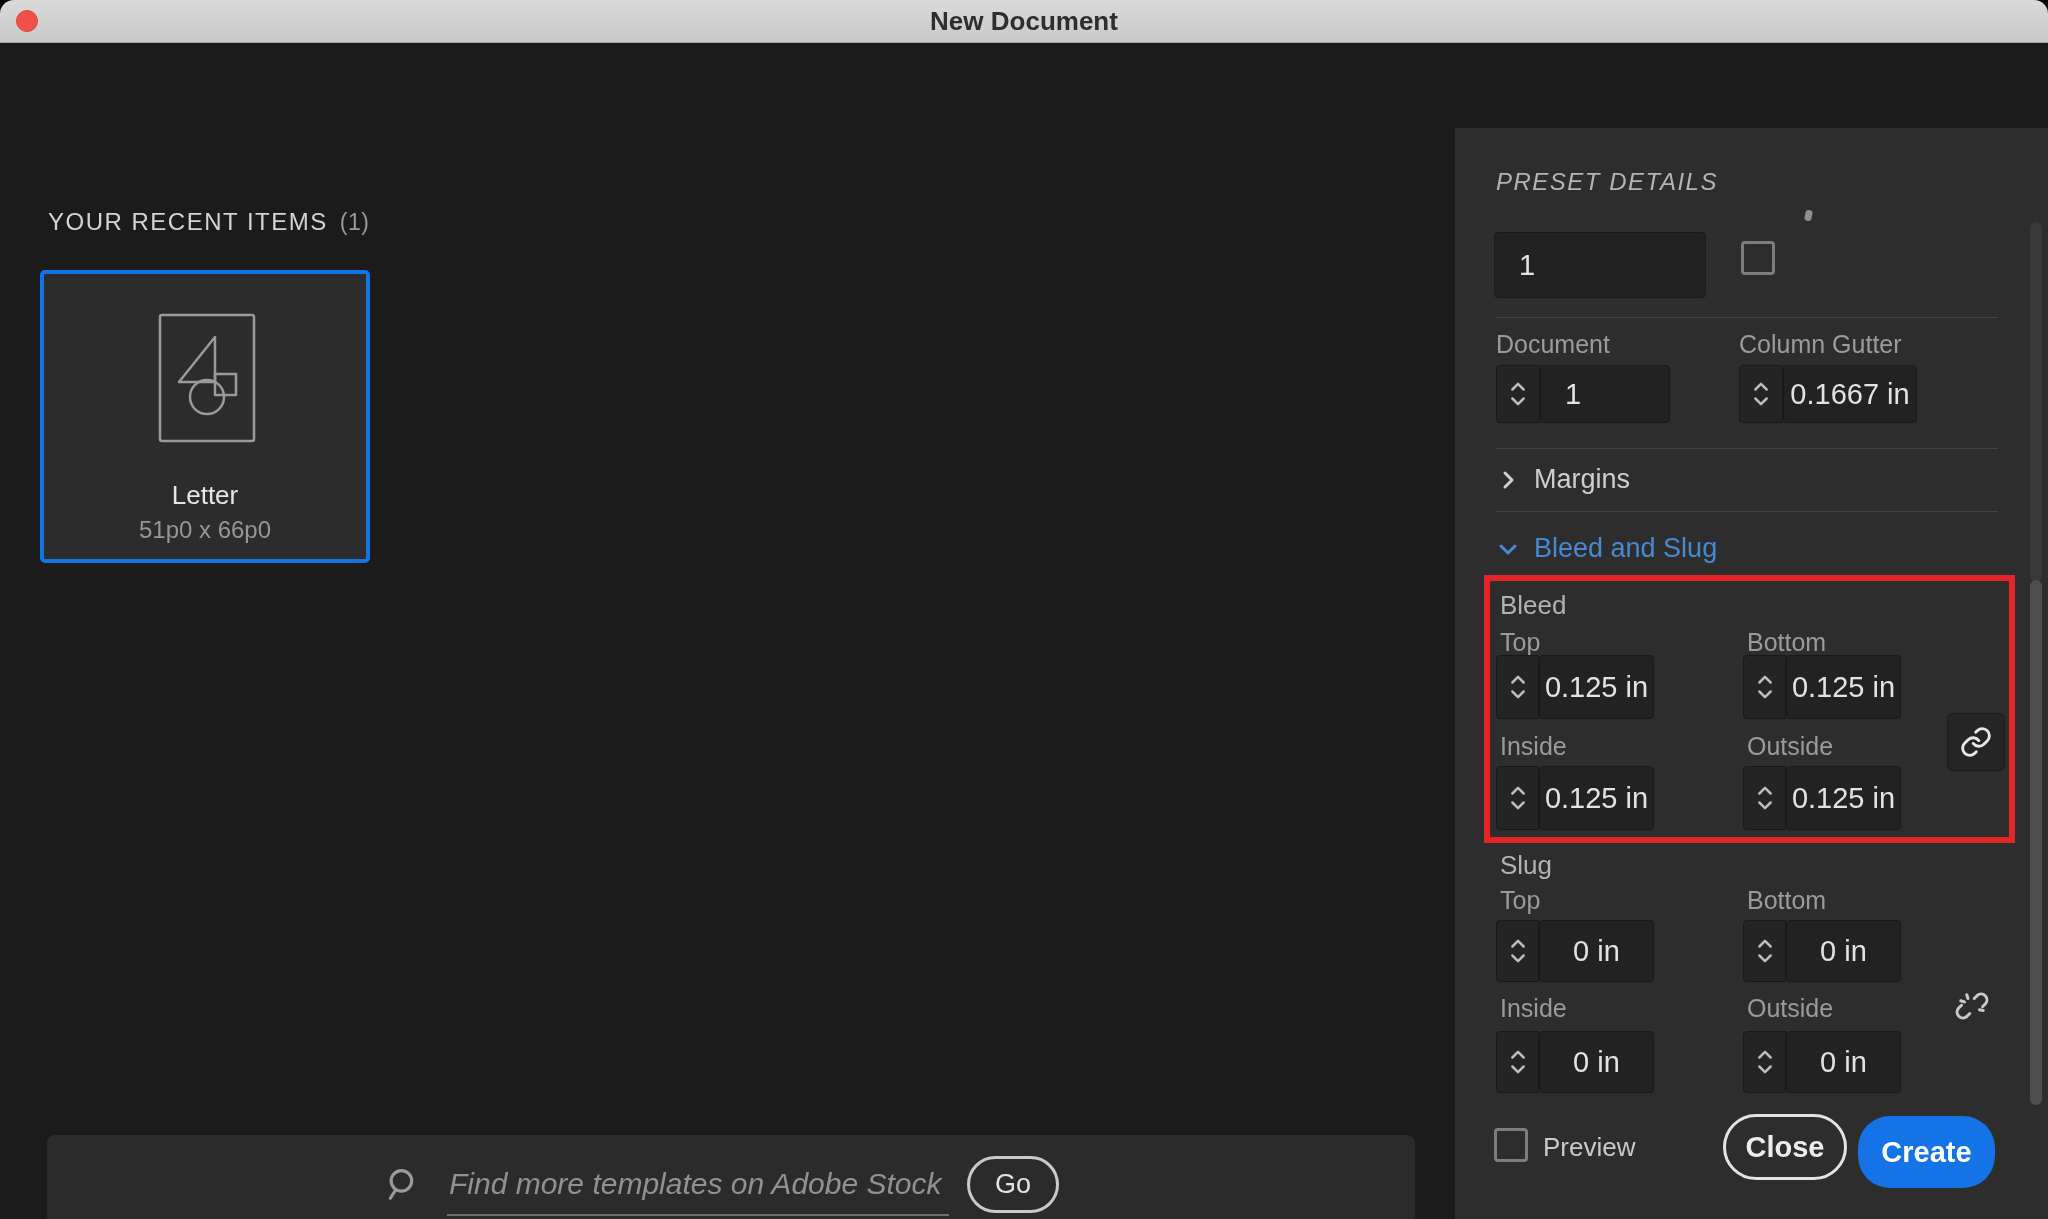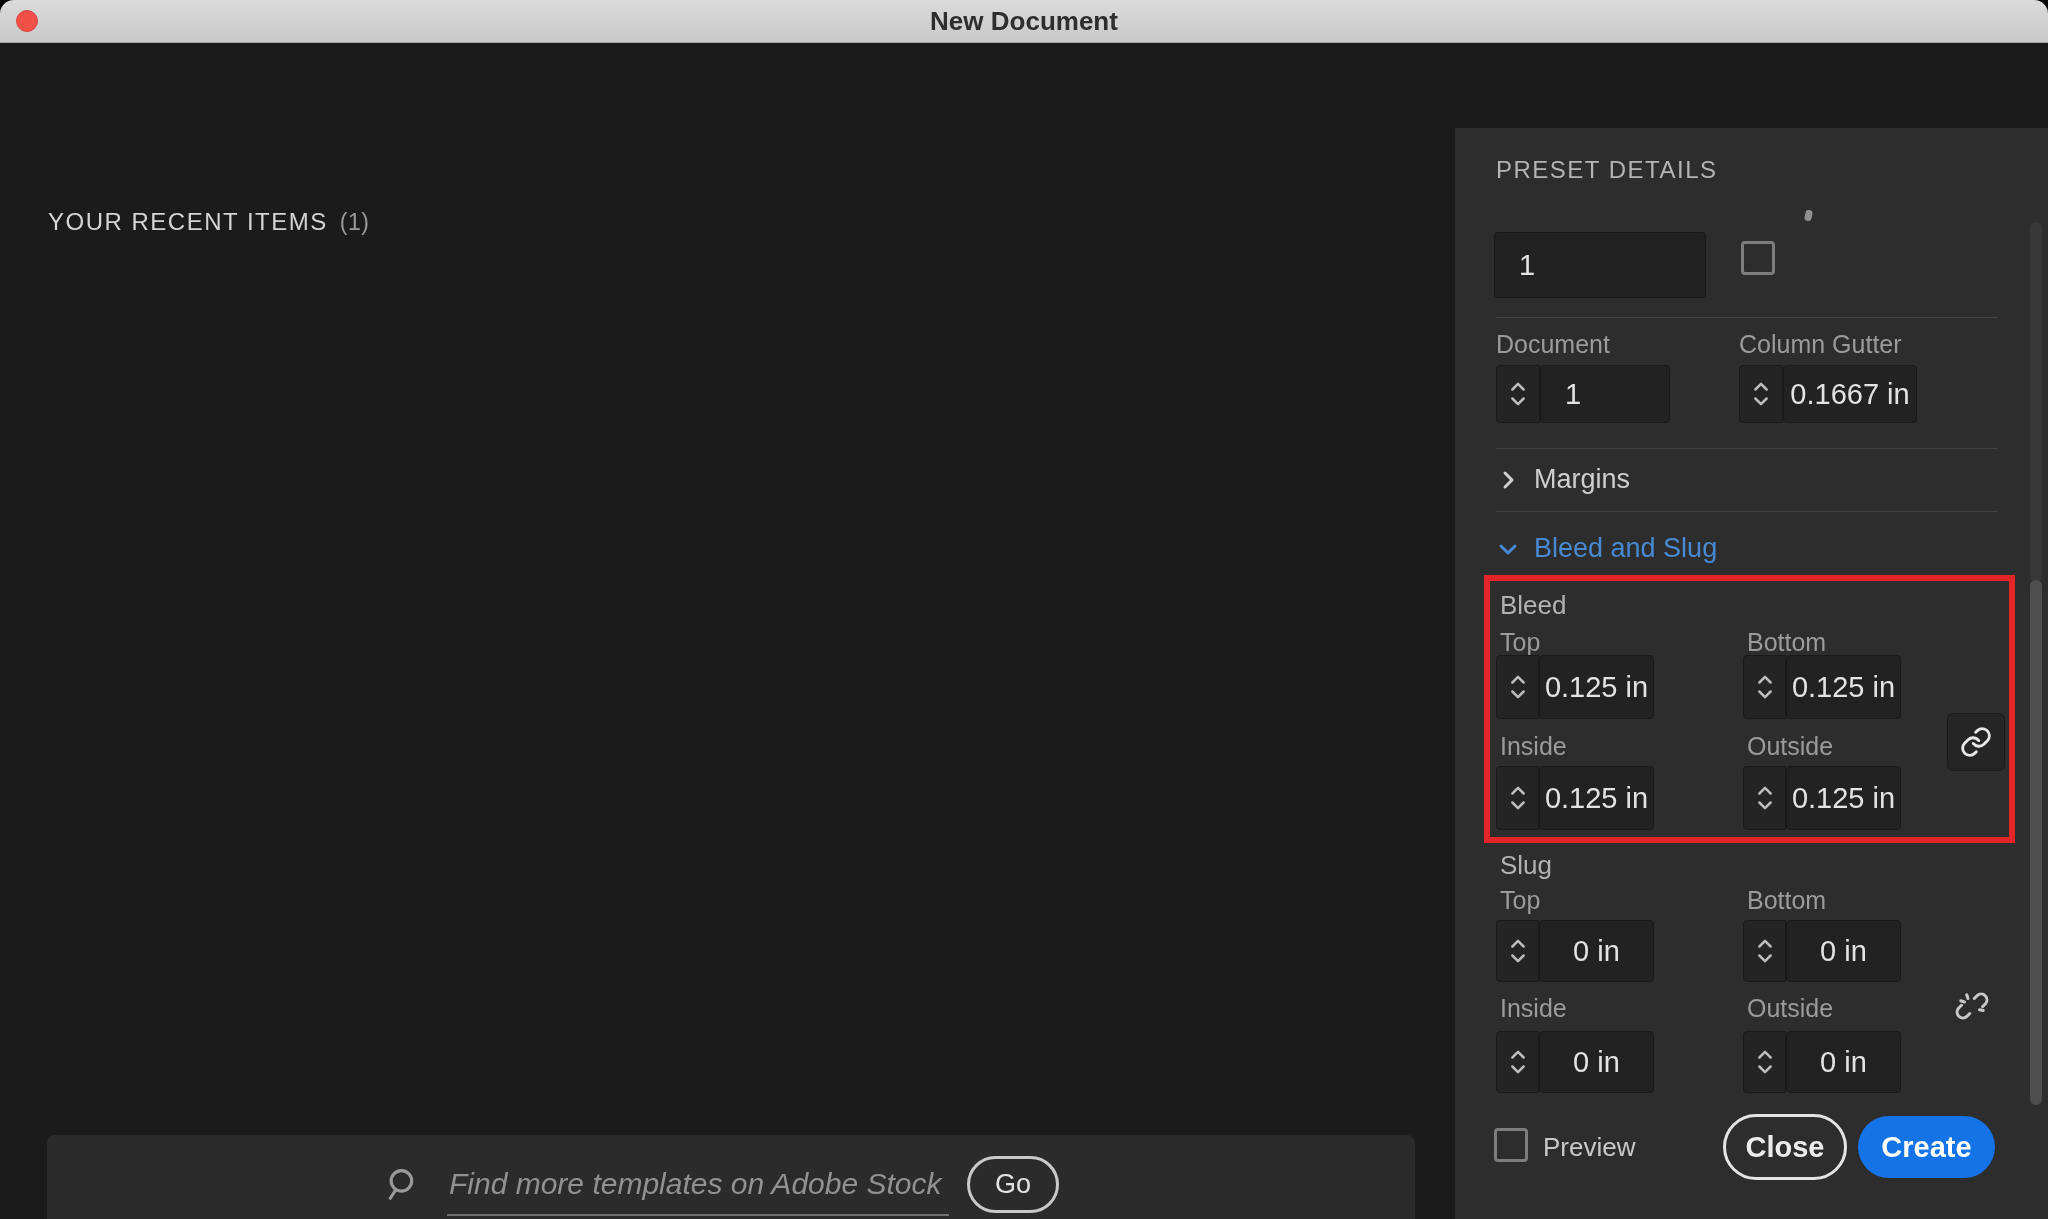--- a/index.html
+++ b/index.html
@@ -40,21 +40,21 @@
   .search-input{position:absolute;left:400px;top:20px;width:520px;height:56px;background:transparent;border:none;
                 outline:none;font-family:"Liberation Sans",sans-serif;font-style:italic;font-size:30px;color:#cfcfcf;}
   .search-input::placeholder{color:#919191;opacity:1;}
   .search-underline{position:absolute;left:400px;top:79px;width:502px;height:2px;background:#6f6f6f;}
   .go-btn{position:absolute;left:920px;top:21px;width:92px;height:57px;border:3px solid #c9c9c9;border-radius:30px;
           box-sizing:border-box;color:#e3e3e3;font-size:27px;font-weight:500;display:flex;align-items:center;
           justify-content:center;background:transparent;}
 
   
   .panel{position:absolute;left:1455px;top:128px;width:593px;height:1091px;background:#2d2d2d;}
-  .panel-heading{position:absolute;left:41px;top:28px;font-size:24px;letter-spacing:1.5px;color:#b4b4b4;}
+  .panel-heading{position:absolute;left:41px;top:40px;font-size:24px;letter-spacing:1.5px;color:#b4b4b4;font-style:italic;}
 
   .field{position:absolute;background:#222222;border:1px solid #191919;border-radius:4px;box-sizing:border-box;
          color:#e3e3e3;font-size:29px;display:flex;align-items:center;justify-content:center;}
   .field.left{justify-content:flex-start;padding-left:24px;}
   .stepper{position:absolute;background:#242424;border:1px solid #191919;border-radius:4px 0 0 4px;
            box-sizing:border-box;display:flex;flex-direction:column;align-items:center;justify-content:center;gap:4px;}
   .checkbox{position:absolute;width:34px;height:34px;border:3px solid #7d7d7d;border-radius:4px;box-sizing:border-box;}
   .divider{position:absolute;left:41px;width:502px;height:1px;background:#424242;}
   .sec-label{position:absolute;font-size:26px;color:#b2b2b2;}
   .fld-label{position:absolute;font-size:25px;color:#9b9b9b;}
@@ -62,21 +62,21 @@
   .disclosure.blue{color:#4789d3;}
   .annotation{position:absolute;left:29px;top:447px;width:531px;height:268px;border:6px solid #e42527;
               box-sizing:border-box;pointer-events:none;}
   .link-btn{position:absolute;left:492px;top:585px;width:58px;height:58px;background:#252525;border:1px solid #1a1a1a;
             border-radius:6px;box-sizing:border-box;display:flex;align-items:center;justify-content:center;}
   .broken-link{position:absolute;left:497px;top:858px;width:40px;height:40px;display:flex;align-items:center;justify-content:center;}
   .preview-label{position:absolute;left:88px;top:1004px;font-size:26px;color:#c9c9c9;}
   .close-btn{position:absolute;left:268px;top:986px;width:124px;height:66px;border:3px solid #e4e4e4;border-radius:34px;
              box-sizing:border-box;background:transparent;color:#ececec;font-size:29px;font-weight:600;
              display:flex;align-items:center;justify-content:center;}
-  .create-btn{position:absolute;left:403px;top:988px;width:137px;height:62px;border-radius:32px;background:#1473e6;
+  .create-btn{position:absolute;left:403px;top:988px;width:137px;height:72px;border-radius:32px;background:#1473e6;
               color:#fff;font-size:29px;font-weight:700;display:flex;align-items:center;justify-content:center;}
   .scroll-track{position:absolute;left:575px;top:94px;width:12px;height:360px;background:#383838;border-radius:6px;}
   .scroll-thumb{position:absolute;left:575px;top:452px;width:12px;height:525px;background:#4e4e4e;border-radius:6px;}
   .text-fragment{position:absolute;left:350px;top:82px;width:7px;height:11px;background:#8f8f8f;border-radius:3px;transform:rotate(12deg);}
   svg{display:block;}
 </style>
 </head>
 <body>
 
 <div class="window">
@@ -85,20 +85,32 @@
     <div class="traffic"></div>
     <div class="title">New Document</div>
   </div>
 
 
   <div class="main">
     <div class="recent-heading">
       <span>YOUR RECENT ITEMS</span><span class="count">(1)</span>
     </div>
 
+    <div class="card">
+      <span class="doc-icon">
+        <svg viewBox="0 0 100 132" width="100" height="132" fill="none" stroke="#9a9a9a" stroke-width="2.5" stroke-linejoin="round">
+          <rect x="3" y="3" width="94" height="126" rx="2"></rect>
+          <path d="M22 70 L58 25 L58 70 Z"></path>
+          <rect x="58" y="62" width="21" height="21"></rect>
+          <circle cx="50" cy="85" r="17"></circle>
+        </svg>
+      </span>
+      <div class="name">Letter</div>
+      <div class="dims">51p0 x 66p0</div>
+    </div>
 
     <div class="bottombar">
       <span class="search-icon">
         <svg viewBox="0 0 24 24" width="38" height="38" fill="none" stroke="#9a9a9a" stroke-width="2" stroke-linecap="round">
           <circle cx="11" cy="10" r="6.5"></circle>
             <path d="M7.5 15.5 L4 21"></path>
         </svg>
       </span>
       <input class="search-input" value="" placeholder="Find more templates on Adobe Stock" style="">
       <div class="search-underline"></div>

